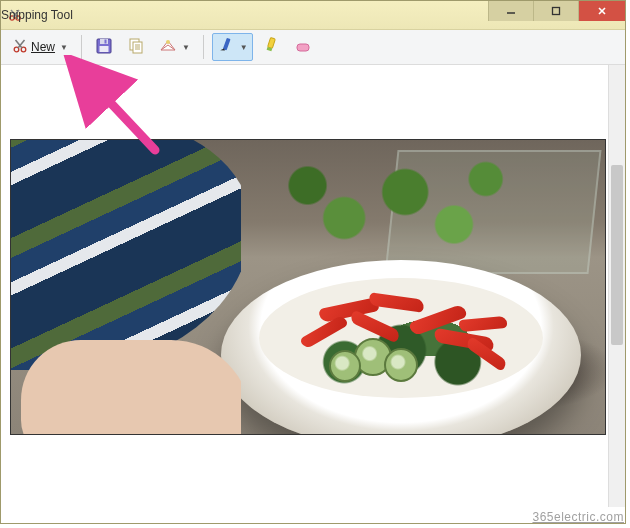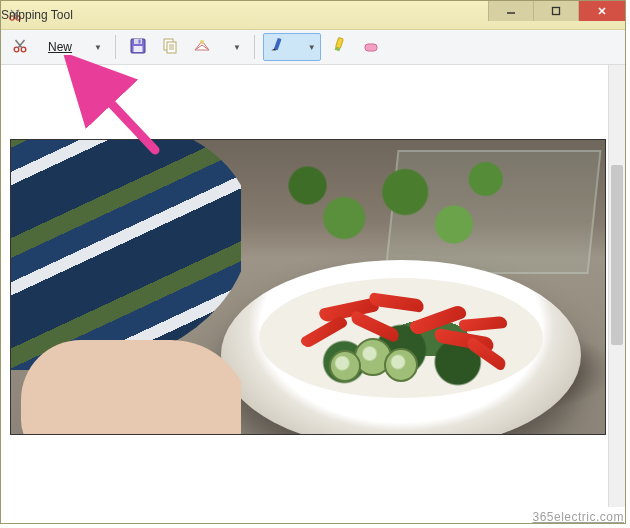--- a/index.html
+++ b/index.html
@@ -78,21 +78,21 @@
     gap:4px;
   }
   .tb-btn {
     height:26px;
     padding:0 4px;
     display:flex;
     align-items:center;
     justify-content:center;
     border:1px solid transparent;
     border-radius:2px;
-    gap:20px;
+    gap:3px;
   }
   .tb-btn.selected {
     background:#cde6f7;
     border:1px solid #7eb4ea;
   }
   .tb-sep {
     width:1px; height:24px;
     background:#ccc;
     margin:0 4px;
   }

